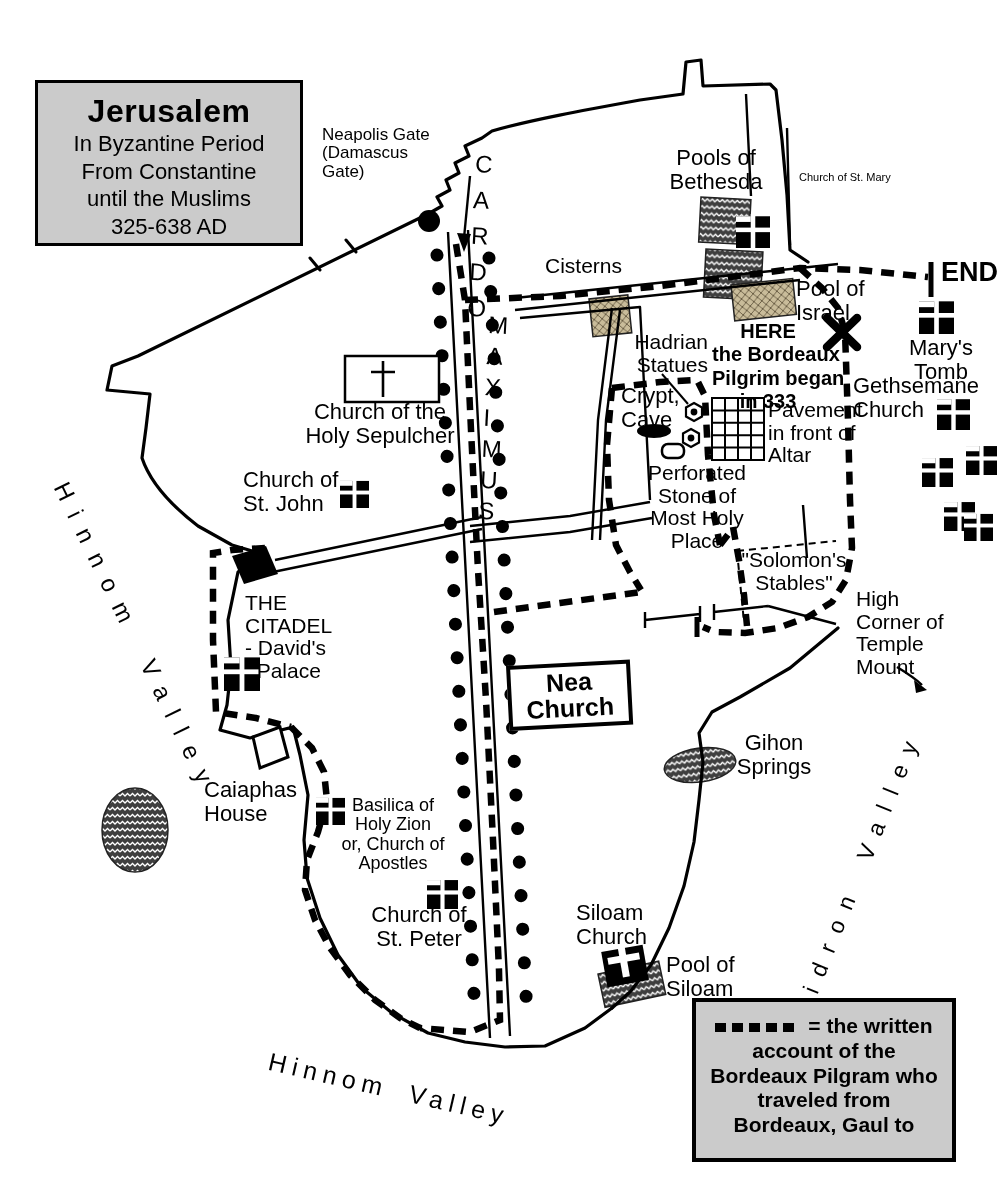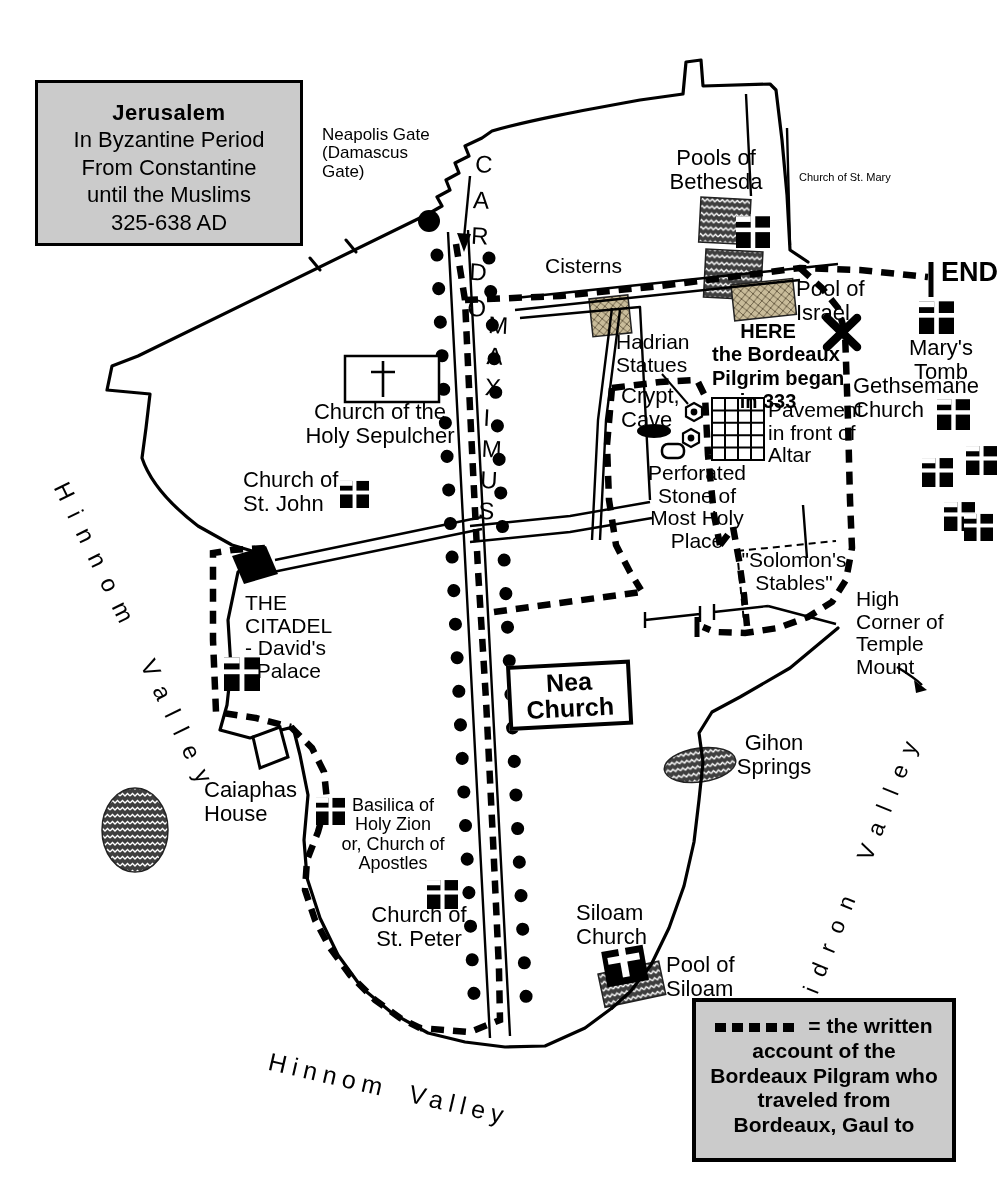--- a/index.html
+++ b/index.html
@@ -6,21 +6,21 @@
   #stage{position:relative;width:1000px;height:1198px;background:#ffffff;overflow:hidden;
          font-family:"Liberation Sans",sans-serif;color:#000;}
   #map-svg{position:absolute;left:0;top:0;}
   #map-labels{position:absolute;left:0;top:0;width:1000px;height:1198px;}
   .maplabel{position:absolute;white-space:pre;line-height:1.08;color:#000;}
   .maplabel.boxed{border:4px solid #000;background:#fff;text-align:center;
                   line-height:1.05;padding:2px 8px;font-weight:700;}
   .infobox{position:absolute;background:#cbcbcb;border:3px solid #000;text-align:center;
            box-sizing:border-box;}
   #title-box{left:35px;top:80px;width:268px;height:166px;padding-top:10px;}
-  #title-box .t{font-size:22px;font-weight:700;letter-spacing:0.5px;margin-top:7px;}
+  #title-box .t{font-size:32px;font-weight:700;letter-spacing:0.5px;}
   #title-box .l{font-size:22px;line-height:1.25;}
   #legend-box{left:692px;top:998px;width:264px;height:164px;border-width:4px;padding-top:12px;}
   #legend-box div{font-size:21px;font-weight:700;line-height:1.18;}
   .legend-dash{display:inline-block;width:84px;height:9px;vertical-align:middle;margin-right:9px;
                background:repeating-linear-gradient(90deg,#000 0 11px,transparent 11px 17px);}
 </style>
 </head>
 <body>
 
 <div id="stage">
@@ -171,21 +171,21 @@
 Israel</div>
       <div class="maplabel" style="left: 941px; top: 258px; font-size: 27px; font-weight: 700;">END</div>
       <div class="maplabel" style="left: 712px; top: 320px; width: 112px; text-align: center; font-size: 20px; font-weight: 700; line-height: 1.17;">HERE
 the Bordeaux
 Pilgrim began
 in 333</div>
       <div class="maplabel" style="left: 899px; top: 336px; width: 84px; text-align: center; font-size: 22px;">Mary's
 Tomb</div>
       <div class="maplabel" style="left: 853px; top: 374px; font-size: 22px;">Gethsemane
 Church</div>
-      <div class="maplabel" style="left: 616px; top: 331px; width: 92px; text-align: left; font-size: 21px;">Hadrian
+      <div class="maplabel" style="left: 616px; top: 331px; width: 92px; text-align: right; font-size: 21px;">Hadrian
 Statues</div>
       <div class="maplabel" style="left: 621px; top: 384px; font-size: 22px;">Crypt,
 Cave</div>
       <div class="maplabel" style="left: 768px; top: 399px; font-size: 21px;">Pavement
 in front of
 Altar</div>
       <div class="maplabel" style="left: 642px; top: 462px; width: 110px; text-align: center; font-size: 21px;">Perforated
 Stone of
 Most Holy
 Place</div>

